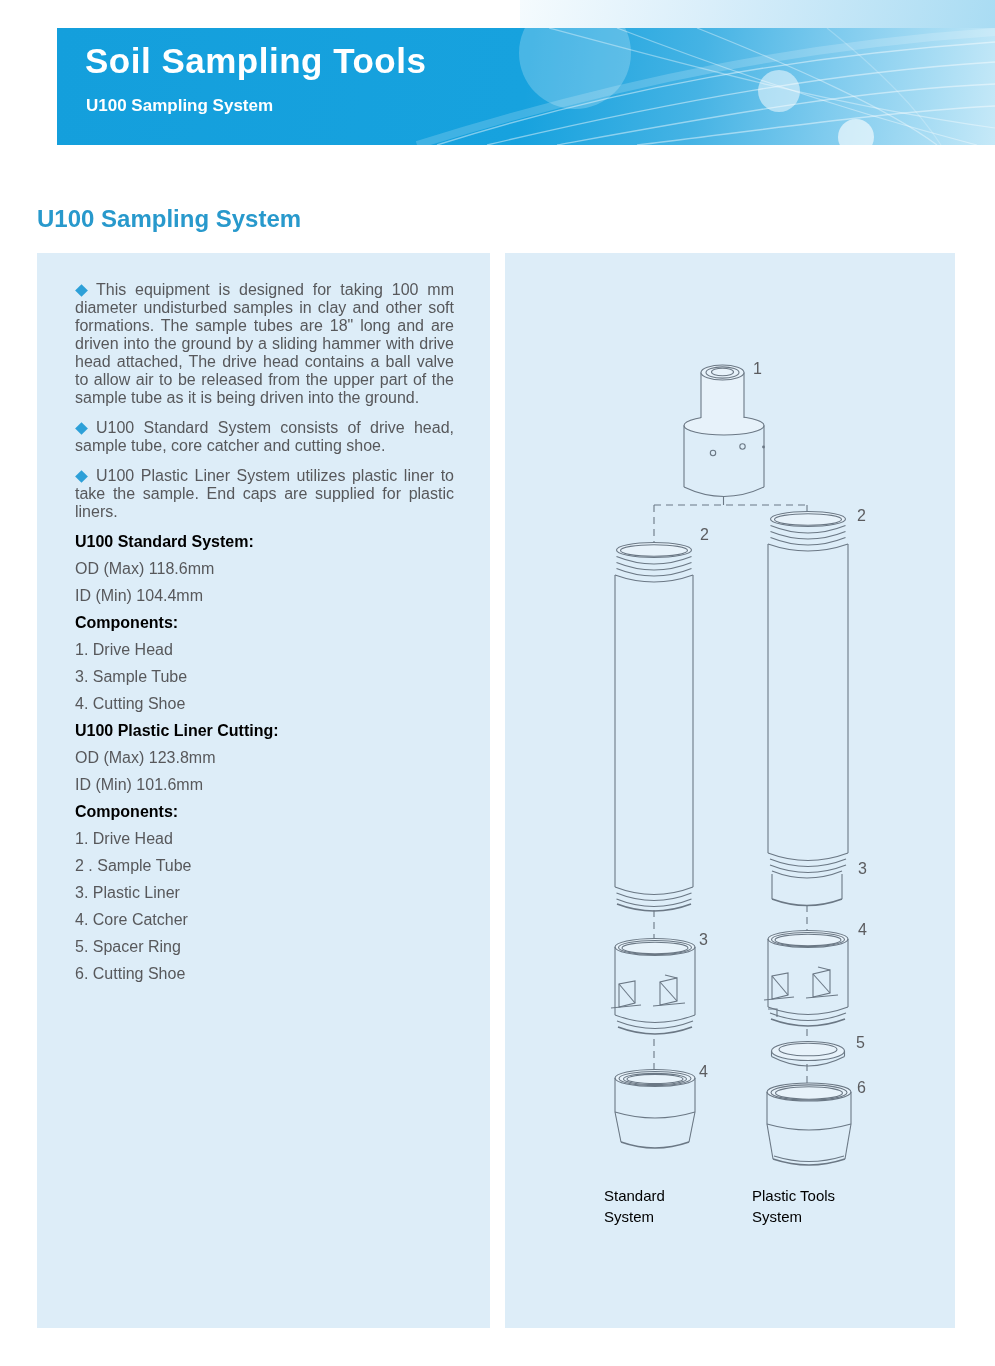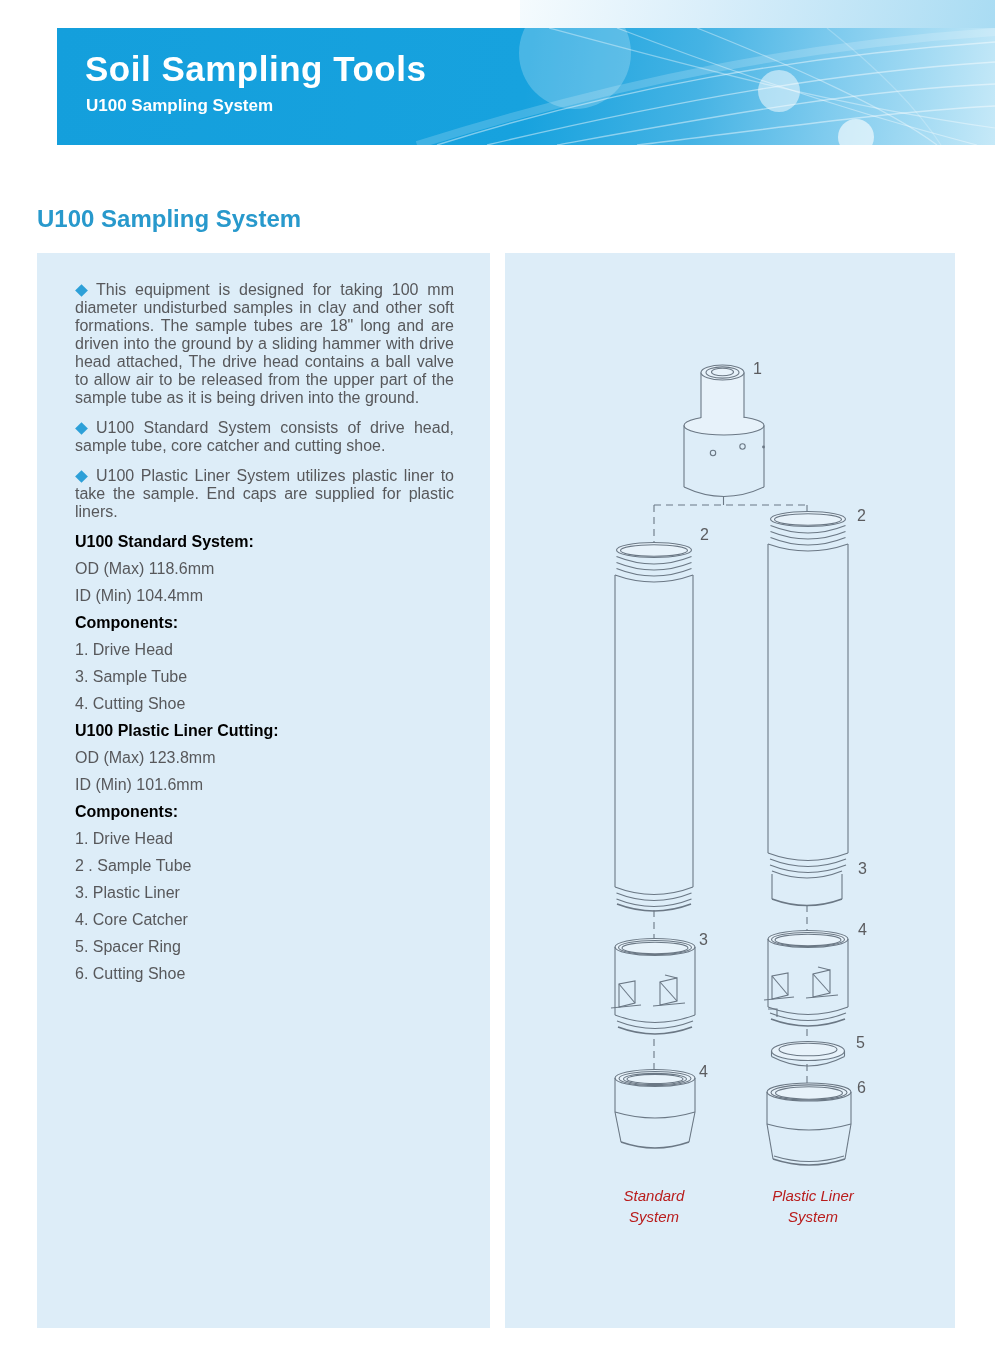--- a/index.html
+++ b/index.html
@@ -6,21 +6,21 @@
   .page{position:relative;width:995px;height:1366px;background:#ffffff;overflow:hidden;
         font-family:"Liberation Sans", sans-serif;color:#57585b;}
 
   
   .top-strip{position:absolute;left:520px;top:0;width:475px;height:29px;
              background:linear-gradient(105deg,#f5fbfe 0%,#d9eefa 40%,#a9dcf3 100%);}
   .banner{position:absolute;left:57px;top:28px;width:938px;height:117px;
           background:linear-gradient(98deg,#149fdc 0%,#17a2de 50%,#45b3e4 68%,#7fcbee 82%,#a9ddf4 93%,#c6e9f8 100%);
           overflow:hidden;}
   .banner svg{position:absolute;left:0;top:0;width:938px;height:117px;}
-  .banner-title{position:absolute;left:28px;top:22px;color:#ffffff;font-weight:700;
+  .banner-title{position:absolute;left:28px;top:14px;color:#ffffff;font-weight:700;
                 font-size:35px;line-height:38px;letter-spacing:0.5px;}
   .banner-subtitle{position:absolute;left:29px;top:68px;color:#ffffff;font-weight:700;
                    font-size:17px;line-height:20px;}
 
   
   .section-heading{position:absolute;left:37px;top:205px;color:#2899cc;font-weight:700;
                    font-size:24px;line-height:28px;}
 
   
   .panel{position:absolute;top:253px;height:1075px;background:#ddedf8;box-sizing:border-box;}
@@ -37,21 +37,21 @@
 
   
   .panel.right svg.d{position:absolute;left:0;top:0;}
   .d path,.d ellipse,.d circle{fill:none;stroke:#6b7885;stroke-width:1.1;}
   .d .f{fill:#e7f2fa;}
   .d .nf{fill:#e7f2fa;stroke:none;}
   .d .dash{stroke-dasharray:7 5;}
   .d .thick{stroke-width:1.7;}
   .d .solidmark{fill:#6b7885;stroke:none;}
   .part-label{position:absolute;font-size:16px;color:#5b5c5f;line-height:18px;}
-  .caption{position:absolute;font-size:15px;line-height:21px;color:#b91c1c;text-align:center;font-style:italic;}
+  .caption{position:absolute;font-size:15px;line-height:21px;color:#000000;}
   .caption.std{left:99px;top:932px;width:100px;}
   .caption.pls{left:247px;top:932px;width:122px;}
 </style>
 </head>
 <body>
 
 <div class="page">
 
   <div class="top-strip"></div>
   <div class="banner">
@@ -253,16 +253,16 @@
     <span class="part-label" style="left:195px;top:273px;">2</span>
     <span class="part-label" style="left:352px;top:254px;">2</span>
     <span class="part-label" style="left:353px;top:607px;">3</span>
     <span class="part-label" style="left:194px;top:678px;">3</span>
     <span class="part-label" style="left:353px;top:668px;">4</span>
     <span class="part-label" style="left:351px;top:781px;">5</span>
     <span class="part-label" style="left:194px;top:810px;">4</span>
     <span class="part-label" style="left:352px;top:826px;">6</span>
 
     <div class="caption std">Standard System</div>
-    <div class="caption pls">Plastic Liner System</div>
+    <div class="caption pls">Plastic Tools System</div>
   </div>
 
 </div>
 
 </body></html>

